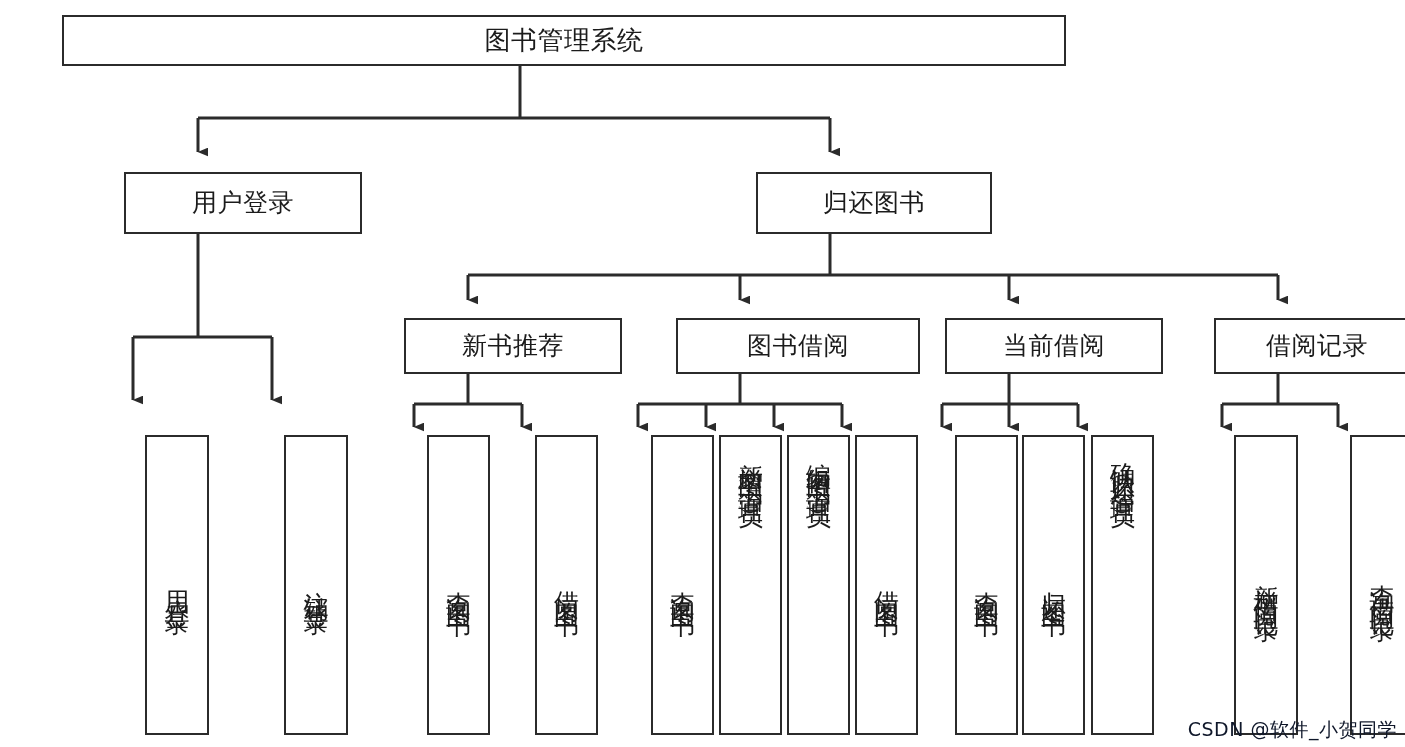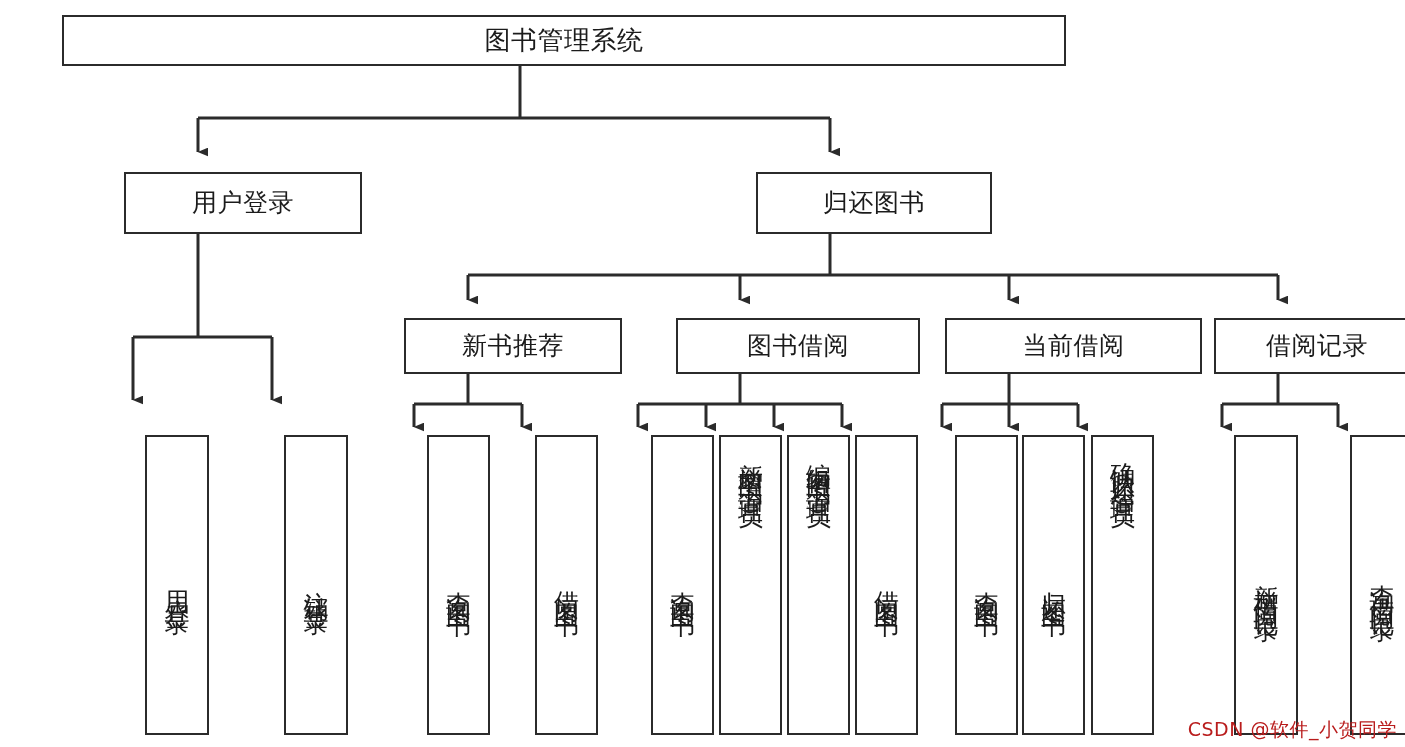--- a/index.html
+++ b/index.html
@@ -67,21 +67,21 @@
   }
   .node.v.centered {
     align-items: center;
     padding-top: 0;
   }
   #watermark {
     position: absolute;
     right: 8px;
     bottom: 4px;
     font-size: 19px;
-    color: #b91c1c;
+    color: #0f172a;
     letter-spacing: 0.5px;
     z-index: 5;
     white-space: nowrap;
   }
 </style>
 </head>
 <body>
 
 <div id="canvas">
 
@@ -145,21 +145,21 @@
   <div class="node h" style="left:712px; top:172px; width:236px; height:62px;">
     <span class="lbl">归还图书</span>
   </div>
 
   <div class="node h" style="left:360px; top:318px; width:218px; height:56px;">
     <span class="lbl">新书推荐</span>
   </div>
   <div class="node h" style="left:632px; top:318px; width:244px; height:56px;">
     <span class="lbl">图书借阅</span>
   </div>
-  <div class="node h" style="left:901px; top:318px; width:257px; height:56px;">
+  <div class="node h" style="left:901px; top:318px; width:218px; height:56px;">
     <span class="lbl">当前借阅</span>
   </div>
   <div class="node h" style="left:1170px; top:318px; width:206px; height:56px;">
     <span class="lbl">借阅记录</span>
   </div>
 
   <div class="node v centered" style="left:101px; top:435px; width:64px; height:300px;">
     <span class="lbl">用户登录</span>
   </div>
   <div class="node v centered" style="left:240px; top:435px; width:64px; height:300px;">

